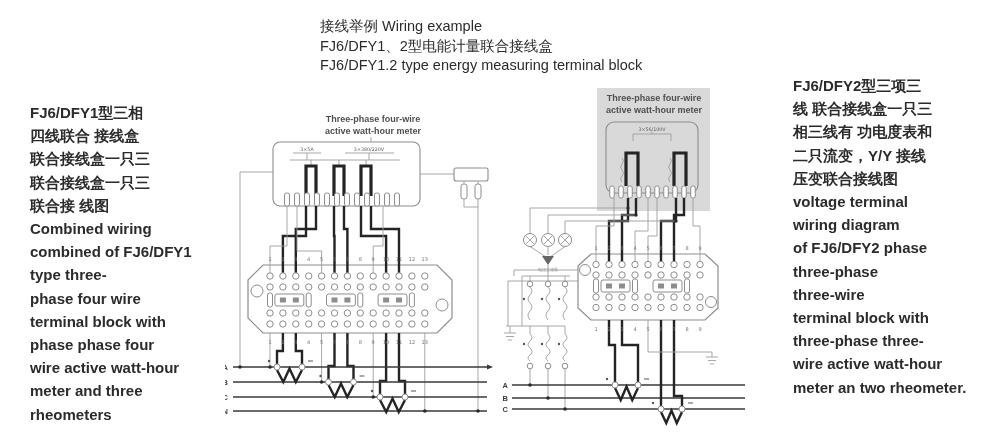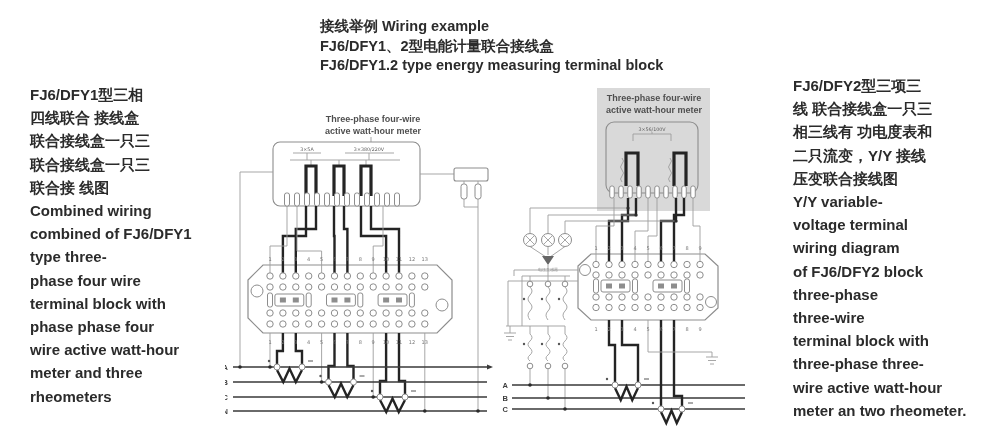--- a/index.html
+++ b/index.html
@@ -1,21 +1,21 @@
 <!DOCTYPE html>
 <html><head>
 <meta charset="utf-8">
 <style>
   html,body{margin:0;padding:0}
   body{width:1000px;height:435px;position:relative;background:#ffffff;overflow:hidden;
        font-family:"Liberation Sans",sans-serif;}
   .heading{position:absolute;left:320px;top:17px;color:#2b2b2b;font-size:14.5px;
-           line-height:19.5px;font-weight:700;white-space:nowrap}
+           line-height:19.5px;font-weight:400;white-space:nowrap}
   .caption{position:absolute;color:#2b2b2b;font-size:15px;line-height:23.2px;font-weight:700}
-  #caption-left{left:30px;top:83px;width:200px}
+  #caption-left{left:30px;top:101px;width:200px}
   #caption-right{left:793px;top:74px;width:207px}
   .cap-line{white-space:nowrap}
   svg{position:absolute}
   #diagram1{left:225px;top:92px}
   #diagram2{left:500px;top:85px}
   .d-line{fill:none;stroke:#8d8d8d;stroke-width:1.1}
   .d-blk{fill:#ffffff;stroke:#8d8d8d;stroke-width:1.2}
   .d-thin{fill:none;stroke:#9d9d9d;stroke-width:0.9}
   .d-wire{fill:none;stroke:#242424;stroke-width:3.2}
   .d-wire2{fill:none;stroke:#242424;stroke-width:2.4}
@@ -58,24 +58,23 @@
     <div class="cap-line">wire active watt-hour</div>
     <div class="cap-line">meter and three</div>
     <div class="cap-line">rheometers</div>
   </div>
 <div id="caption-right" class="caption">
     <div class="cap-line">FJ6/DFY2型三项三</div>
     <div class="cap-line">线 联合接线盒一只三</div>
     <div class="cap-line">相三线有 功电度表和</div>
     <div class="cap-line">二只流变，Y/Y 接线</div>
     <div class="cap-line">压变联合接线图</div>
-    <div class="cap-line">Y/Y variable-</div>
     <div class="cap-line">voltage terminal</div>
     <div class="cap-line">wiring diagram</div>
-    <div class="cap-line">of FJ6/DFY2 block</div>
+    <div class="cap-line">of FJ6/DFY2 phase</div>
     <div class="cap-line">three-phase</div>
     <div class="cap-line">three-wire</div>
     <div class="cap-line">terminal block with</div>
     <div class="cap-line">three-phase three-</div>
     <div class="cap-line">wire active watt-hour</div>
     <div class="cap-line">meter an two rheometer.</div>
   </div>
 
 <svg id="diagram1" width="285" height="343" viewBox="225 92 285 343">
 

